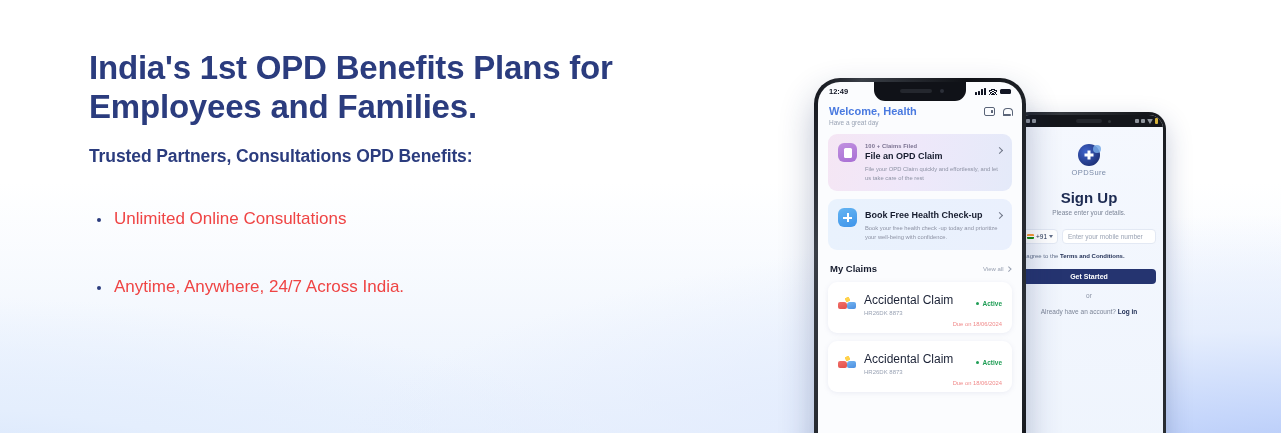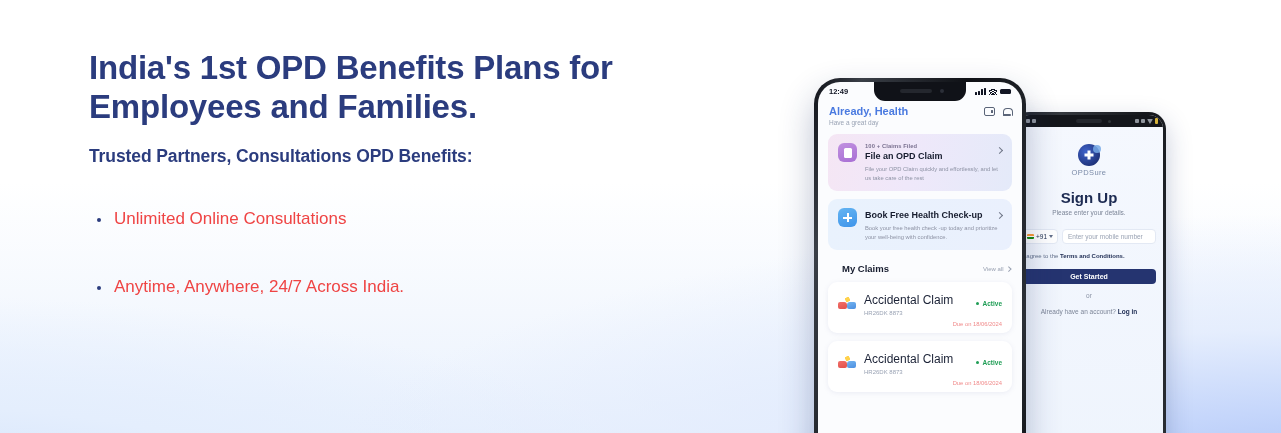--- a/index.html
+++ b/index.html
@@ -175,21 +175,21 @@
   .sq .plus { width:9px; height:9px;
     background:linear-gradient(#fff,#fff) center/9px 2px no-repeat,
                linear-gradient(#fff,#fff) center/2px 9px no-repeat; }
   .card-body { flex:1; }
   .eyebrow { font-size:5.8px; font-weight:bold; color:#7a7190; letter-spacing:.1px; }
   .card-title { font-size:9px; font-weight:bold; color:#161c2e; margin-top:2px; }
   .card-desc { font-size:5.8px; color:#8d92a4; line-height:8.5px; margin-top:4px; }
   .arrow { position:absolute; right:10px; top:14px; width:5px; height:5px;
     border-top:1.3px solid #6f7687; border-right:1.3px solid #6f7687; transform:rotate(45deg); }
 
-  .sec-head { display:flex; justify-content:space-between; align-items:center; margin:13px 12px 0 24px; }
+  .sec-head { display:flex; justify-content:space-between; align-items:center; margin:13px 12px 0 12px; }
   .sec-title { font-size:9.5px; font-weight:bold; color:#161c2e; }
   .viewall { display:flex; align-items:center; gap:3px; font-size:6px; color:#98a0b1; }
   .viewall .ar { width:3.5px;height:3.5px;border-top:1.2px solid #98a0b1;border-right:1.2px solid #98a0b1;transform:rotate(45deg); }
 
   .claim-row {
     margin:8px 10px 0 10px; background:#fff; border-radius:9px; padding:8px 10px 6px 10px;
     box-shadow:0 1px 5px rgba(120,135,175,0.13); position:relative;
   }
   .cr-top { display:flex; align-items:center; gap:8px; }
   .crash-ic { width:18px; height:14px; position:relative; flex:none; }
@@ -288,21 +288,21 @@
               <i style="height:7.5px"></i>
           </span>
           <span class="wifi"></span>
           <span class="batt1"></span>
         </span>
       </div>
 
       <div class="hdr">
         <div>
           <div class="welcome">
-            <span>Already,</span>
+            <span>Welcome,</span>
             <span>Health</span>
           </div>
           <div class="greatday">Have a great day</div>
         </div>
         <div class="hdr-icons">
           <span class="ic-wallet"></span>
           <span class="ic-bell"></span>
         </div>
       </div>
 

